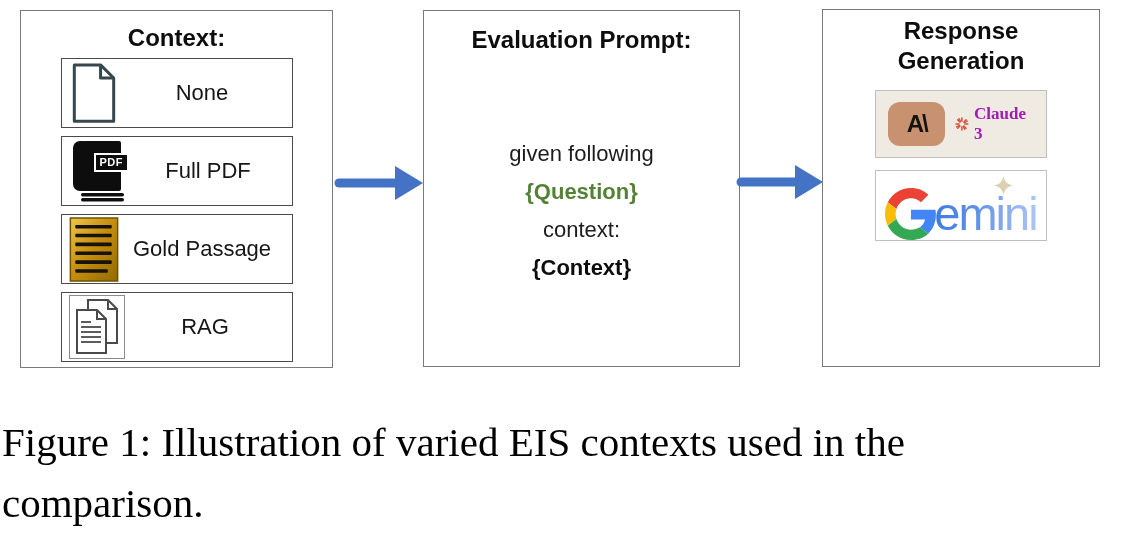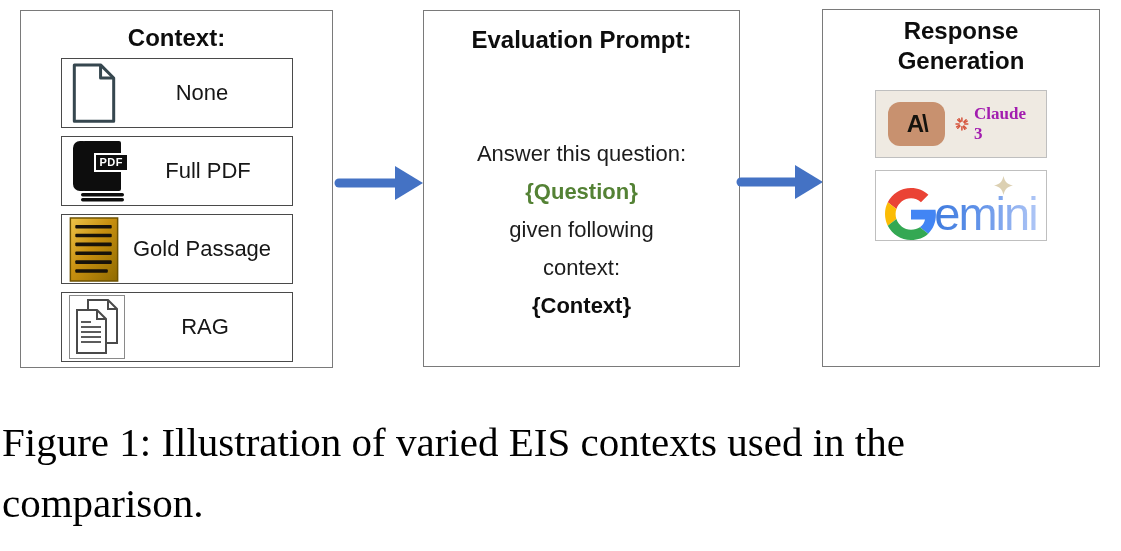--- a/index.html
+++ b/index.html
@@ -135,23 +135,22 @@
   <span class="arrow arrow-1">
     <svg width="90" height="38" viewBox="0 0 90 38">
       <line x1="6" y1="19" x2="64" y2="19" stroke="var(--arrow-blue,#4472C4)" stroke-width="9" stroke-linecap="round"></line>
       <polygon points="62,2 90,19 62,36" fill="var(--arrow-blue,#4472C4)"></polygon>
     </svg>
   </span>
 
   <section class="box prompt-box">
     <h2 class="box-title">Evaluation Prompt:</h2>
     <div class="prompt-body">
-      <div class="pline">Answer this question:</div>
+      <div class="pline">given following</div>
       <div class="pline green">{Question}</div>
-      <div class="pline">given following</div>
       <div class="pline">context:</div>
       <div class="pline bold">{Context}</div>
     </div>
   </section>
 
   <span class="arrow arrow-2">
     <svg width="88" height="38" viewBox="0 0 88 38">
       <line x1="6" y1="19" x2="62" y2="19" stroke="var(--arrow-blue,#4472C4)" stroke-width="9" stroke-linecap="round"></line>
       <polygon points="60,2 88,19 60,36" fill="var(--arrow-blue,#4472C4)"></polygon>
     </svg>

